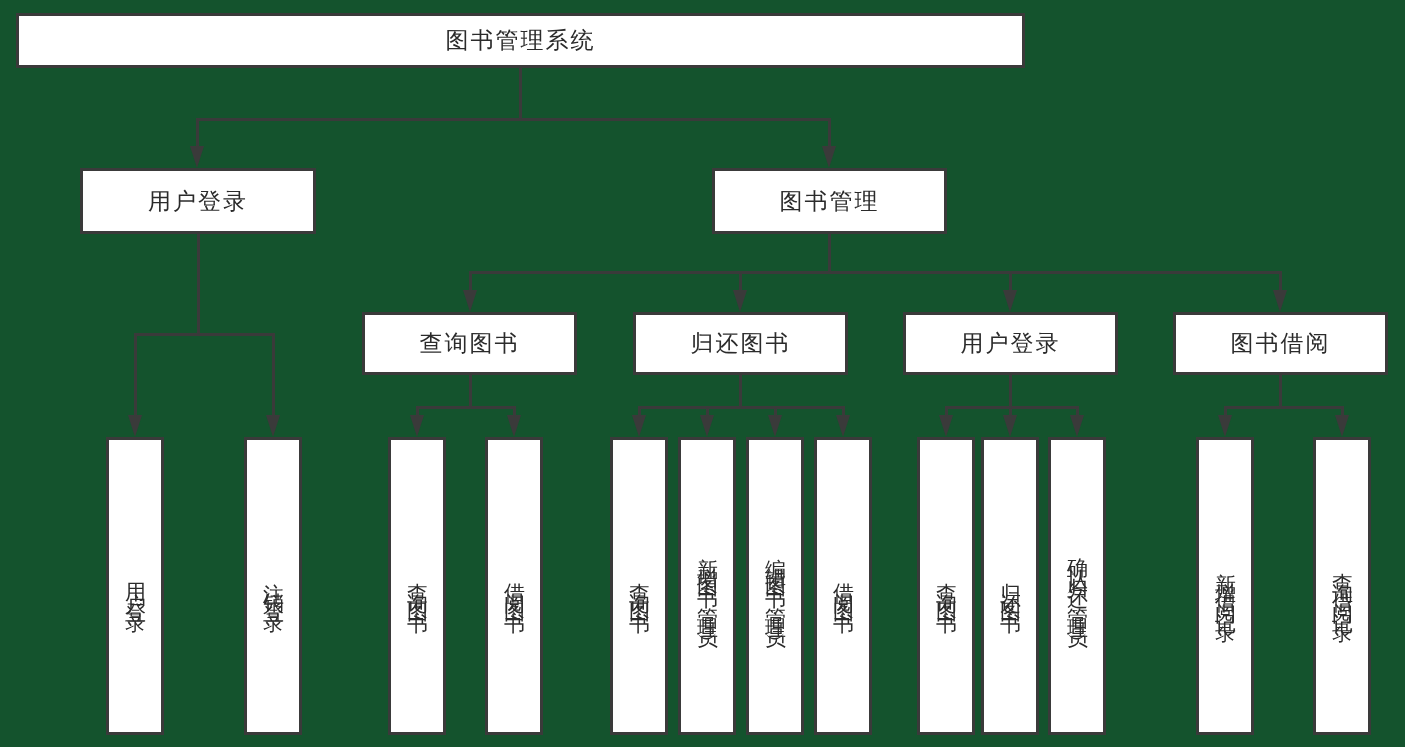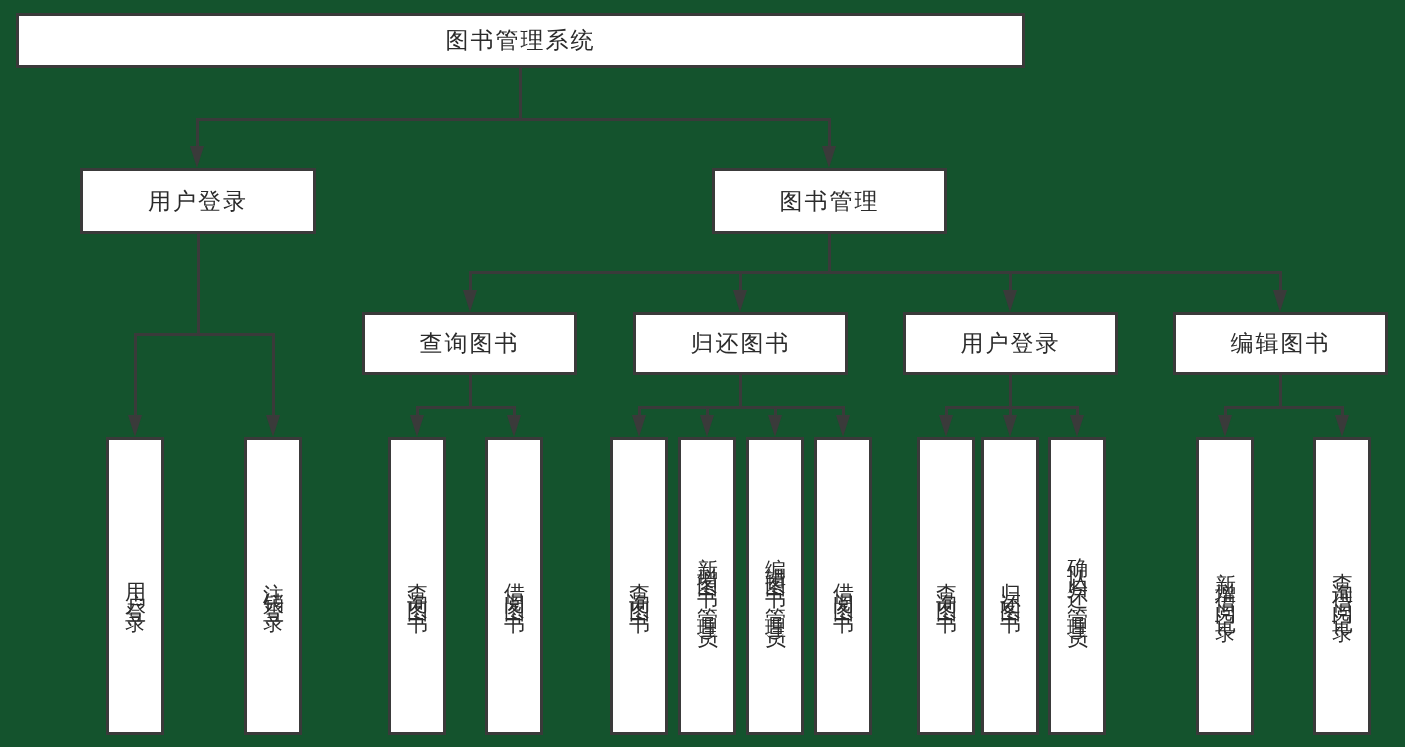--- a/index.html
+++ b/index.html
@@ -57,21 +57,21 @@
   <div class="bx" style="left:362px;top:312px;width:215px;height:63px;">
     <span>查询图书</span>
   </div>
   <div class="bx" style="left:633px;top:312px;width:215px;height:63px;">
     <span>归还图书</span>
   </div>
   <div class="bx" style="left:903px;top:312px;width:215px;height:63px;">
     <span>用户登录</span>
   </div>
   <div class="bx" style="left:1173px;top:312px;width:215px;height:63px;">
-    <span>编辑图书</span>
+    <span>图书借阅</span>
   </div>
 
   <div class="vbx" style="left:106px;">
       <span>用户登录</span>
     </div>
   <div class="vbx" style="left:244px;">
       <span>注销登录</span>
     </div>
   <div class="vbx" style="left:388px;">
       <span>查询图书</span>

